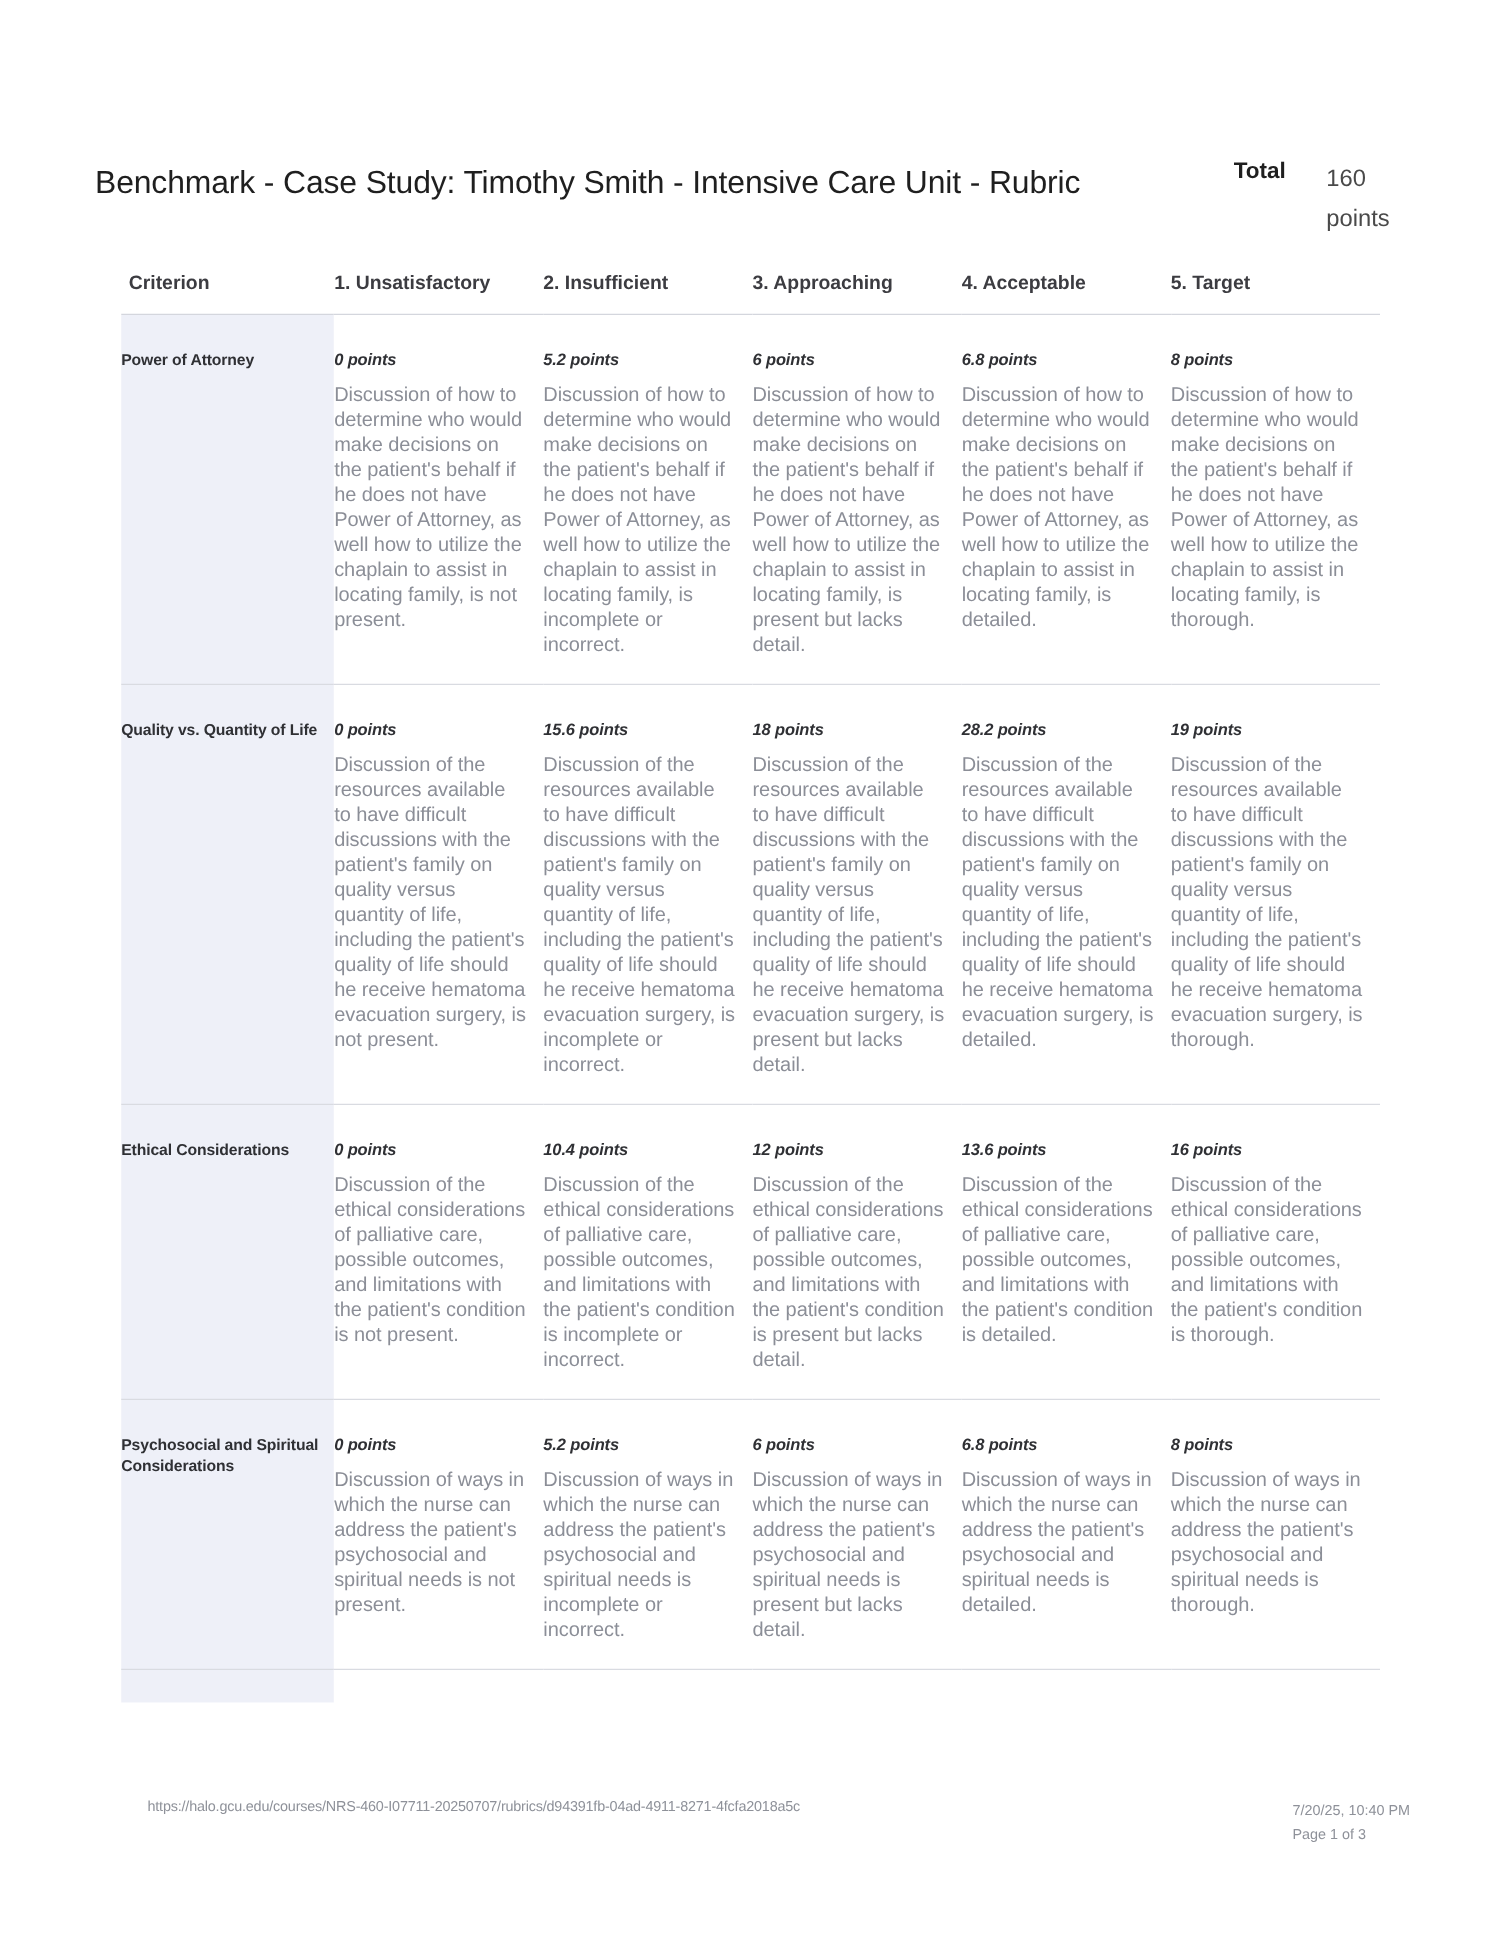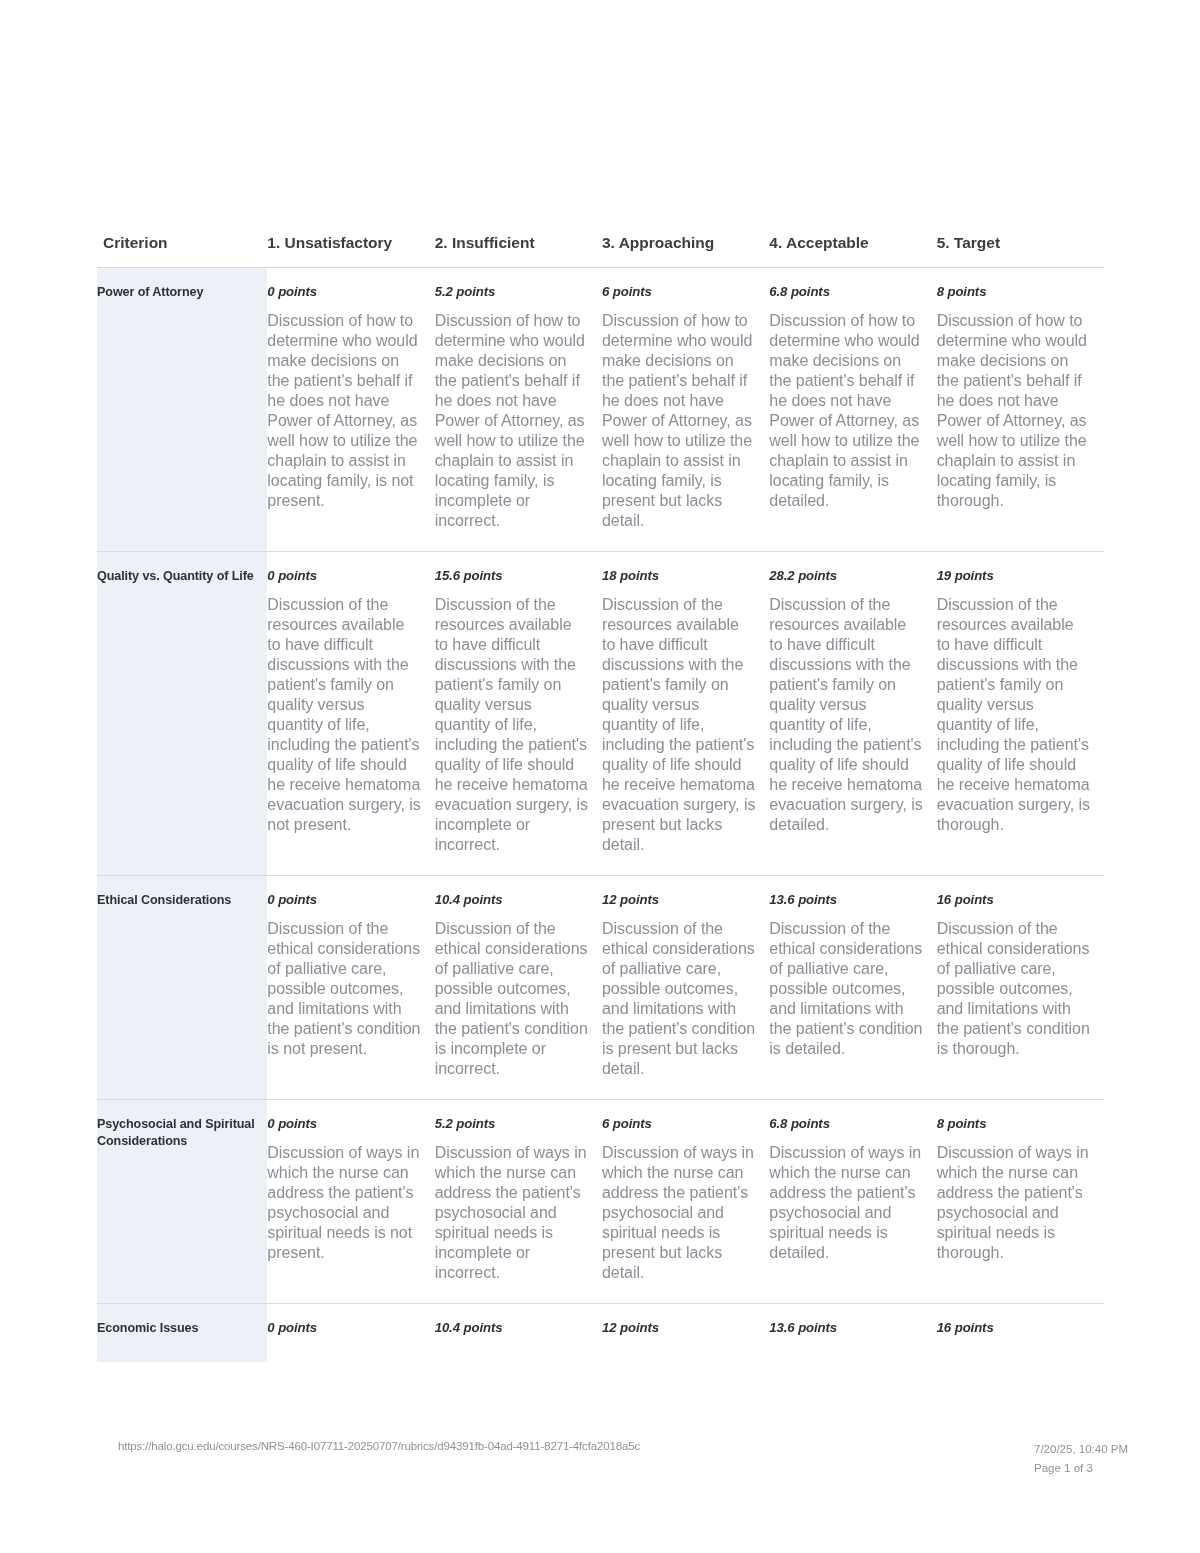--- a/index.html
+++ b/index.html
@@ -58,21 +58,21 @@
     font-size: 19px;
     font-weight: 400;
     color: #4a4a4a;
     line-height: 32px;
   }
 
   
   .rubric-table {
     position: absolute;
     left: 97px;
-    top: 232px;
+    top: 216px;
     width: 1007px;
     border-collapse: collapse;
     table-layout: fixed;
   }
   .rubric-table col.c-criterion { width: 170px; }
   .rubric-table col.c-level     { width: 167px; }
 
   .rubric-table thead th {
     text-align: left;
     vertical-align: middle;
@@ -80,21 +80,21 @@
     font-weight: 700;
     color: #3c3c41;
     padding: 0 8px 14px 0;
     border-bottom: 1.5px solid #d4d6dd;
     line-height: 21px;
   }
   .rubric-table thead th.crit-head { padding-left: 6px; }
 
   .rubric-table tbody td {
     vertical-align: top;
-    padding: 16px 10px 20px 0;
+    padding: 28px 10px 20px 0;
     border-bottom: 1.5px solid #d9dbe1;
   }
   .rubric-table tbody tr:last-child td { border-bottom: none; }
 
   td.crit-cell {
     background: #eef0f8;
     padding-left: 6px;
     padding-right: 6px;
   }
   .crit-name {
@@ -158,20 +158,25 @@
     text-align: left;
     line-height: 19px;
   }
   .footer-right div { white-space: nowrap; }
 </style>
 </head>
 <body>
 
 <div class="page">
 
+  <div class="title-row">
+    <div class="doc-title">Benchmark - Case Study: Timothy Smith - Intensive Care Unit - Rubric</div>
+    <div class="total-label">Total</div>
+    <div class="total-value">160 points</div>
+  </div>
 
   <table class="rubric-table">
     <colgroup>
       <col class="c-criterion">
       <col class="c-level">
       <col class="c-level">
       <col class="c-level">
       <col class="c-level">
       <col class="c-level">
     </colgroup>

